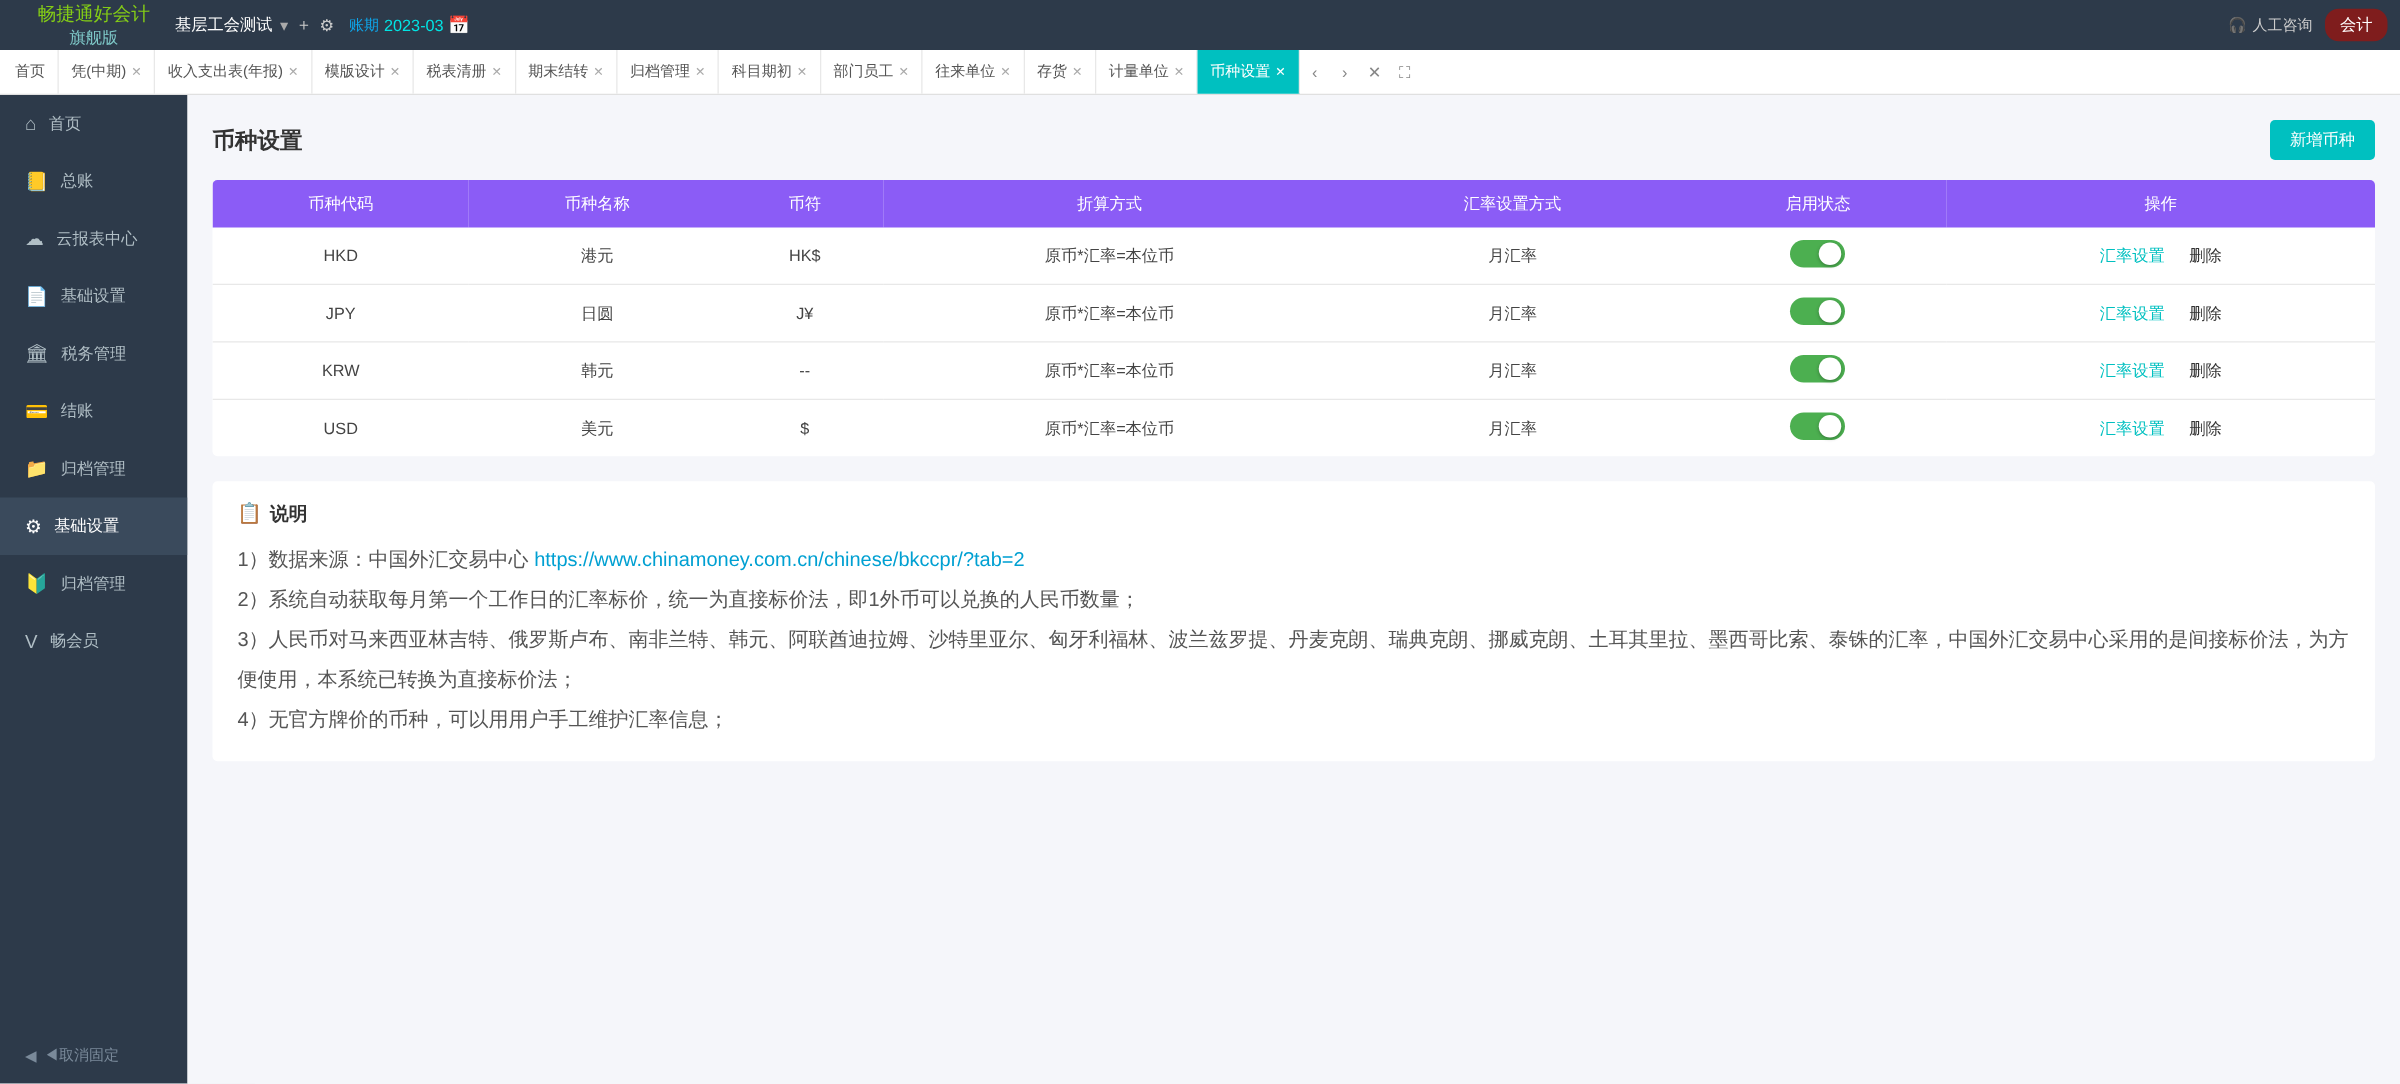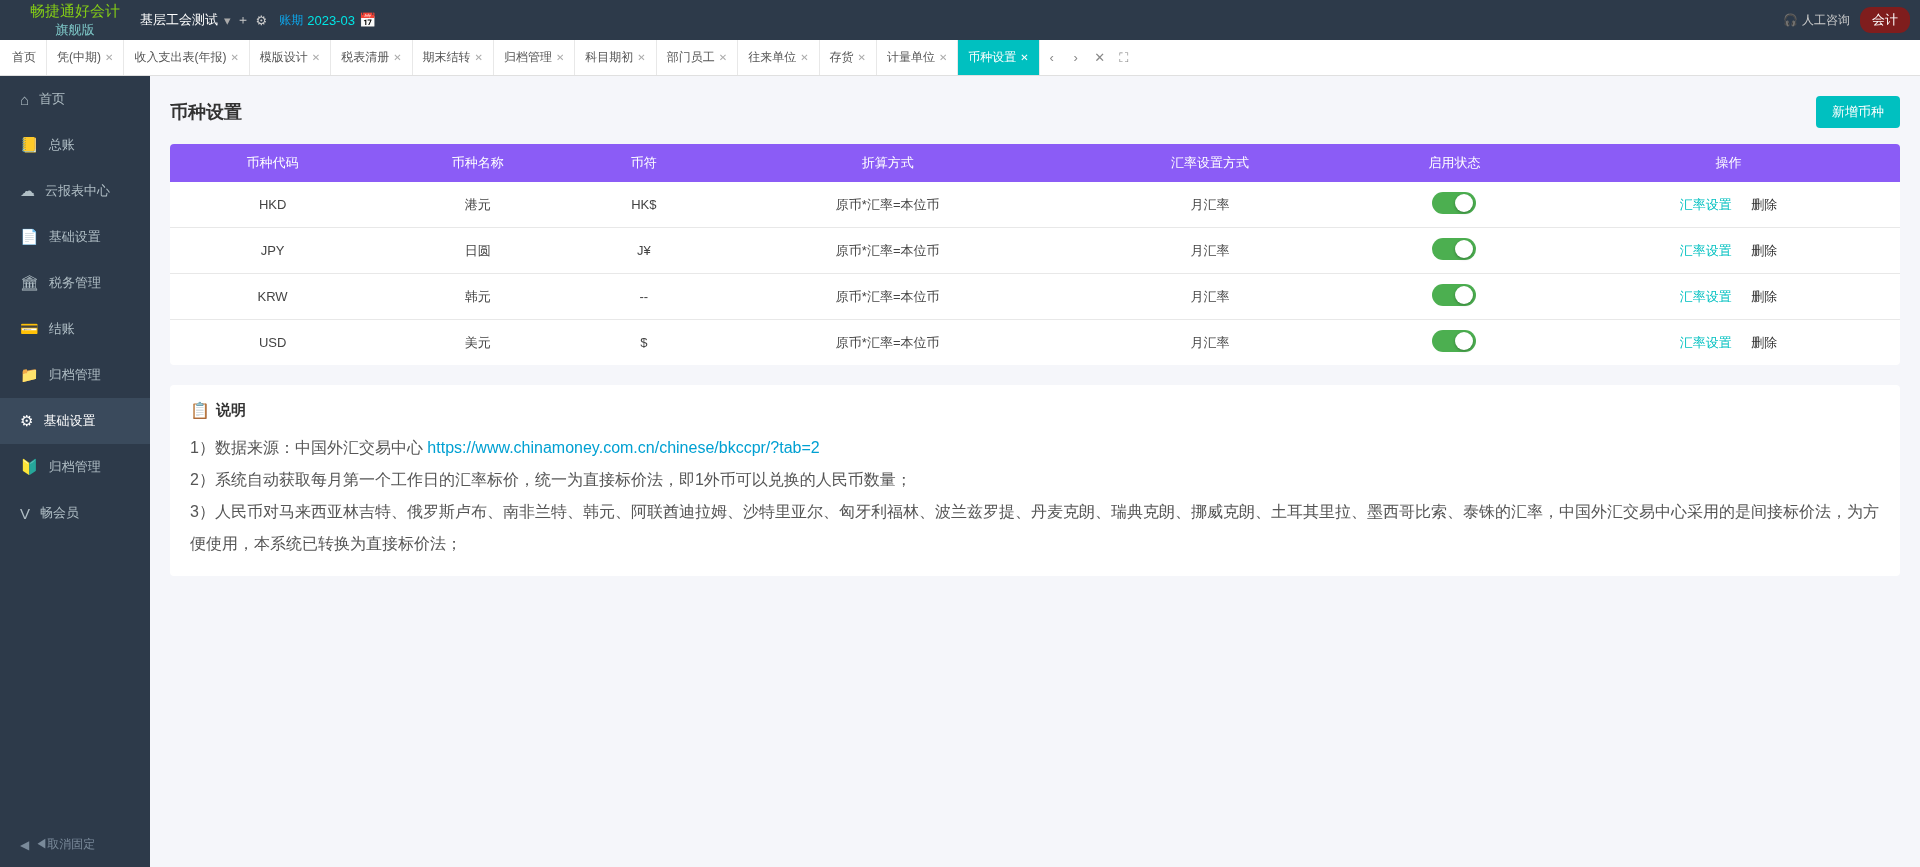--- a/index.html
+++ b/index.html
@@ -304,16 +304,17 @@
 
     <div class="desc-box">
       <div class="desc-title">
         <span class="desc-icon">📋</span>
         <span>说明</span>
       </div>
       <ul class="desc-list" id="desc-list">
       <li>1）数据来源：中国外汇交易中心 <a href="#">https://www.chinamoney.com.cn/chinese/bkccpr/?tab=2</a></li>
           <li>2）系统自动获取每月第一个工作日的汇率标价，统一为直接标价法，即1外币可以兑换的人民币数量；</li>
           <li>3）人民币对马来西亚林吉特、俄罗斯卢布、南非兰特、韩元、阿联酋迪拉姆、沙特里亚尔、匈牙利福林、波兰兹罗提、丹麦克朗、瑞典克朗、挪威克朗、土耳其里拉、墨西哥比索、泰铢的汇率，中国外汇交易中心采用的是间接标价法，为方便使用，本系统已转换为直接标价法；</li>
+          <li>4）无官方牌价的币种，可以用用户手工维护汇率信息；</li>
         </ul>
     </div>
   </div>
 </div>
 
 </body></html>

